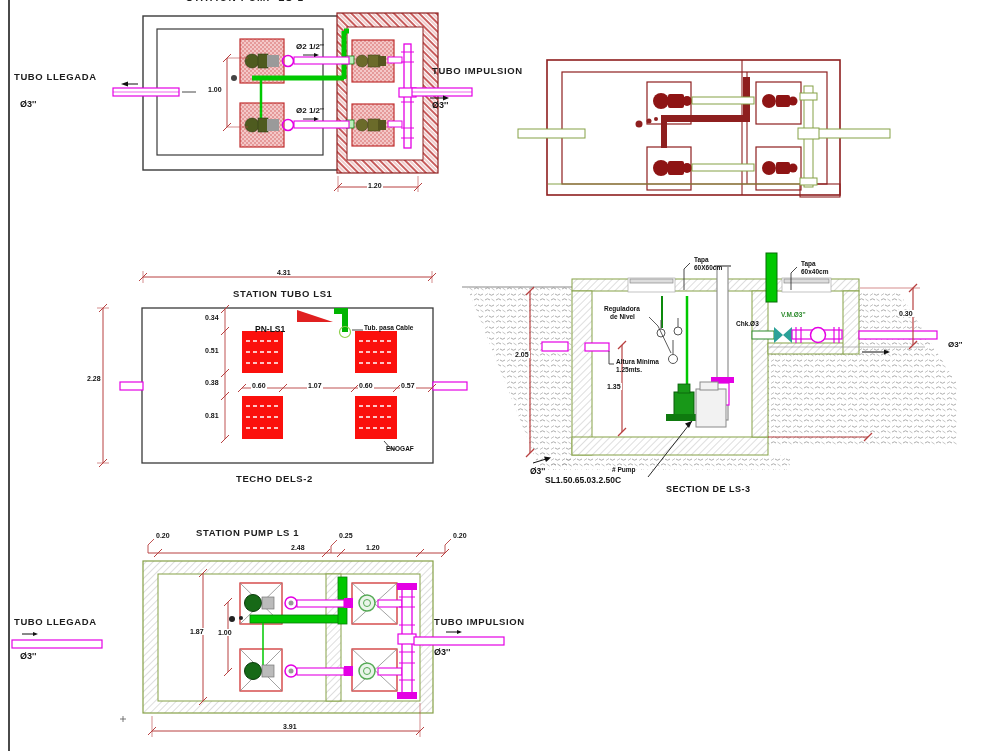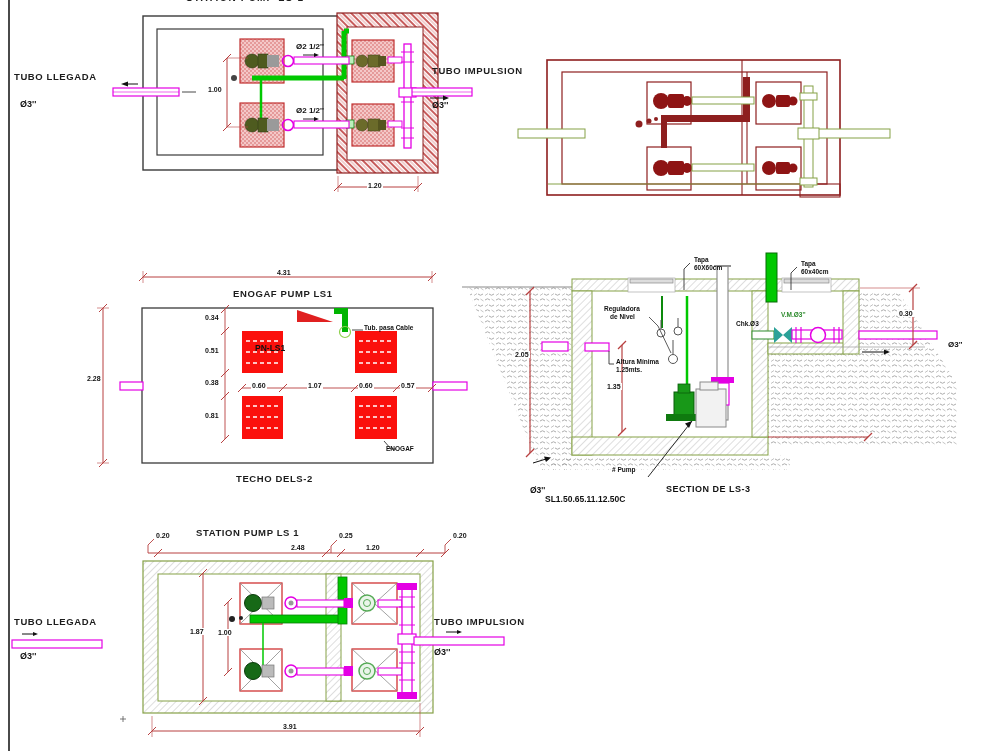--- a/index.html
+++ b/index.html
@@ -1,21 +1,21 @@
 <!DOCTYPE html>
 <html><head>
 <meta charset="utf-8">
 <style>
   html,body{margin:0;padding:0;background:#fff;}
   #page{position:relative;width:1000px;height:751px;background:#fff;overflow:hidden;
         font-family:"Liberation Sans", sans-serif;color:#111;}
   .lb{position:absolute;white-space:nowrap;color:#111;}
   .t95{font-size:9.5px;letter-spacing:.6px;font-weight:600;color:#1c1c1c;}
   .t9{font-size:9px;font-weight:600;}
-  .t85{font-size:8.5px;font-weight:600;margin-top:19px;}
+  .t85{font-size:8.5px;font-weight:600;}
   .t8{font-size:8px;font-weight:600;}
   .t65{font-size:6.5px;font-weight:600;}
   .dim{font-size:7px;font-weight:600;color:#111;background:#fff;padding:0 1px;}
   .grn{color:#2e8b2e;}
   svg{position:absolute;left:0;top:0;}
   #clip-title{position:absolute;left:186px;top:0;width:132px;height:5px;overflow:hidden;}
   #clip-title span{position:absolute;left:0;top:-8px;font-size:10px;font-weight:700;
                    letter-spacing:1.2px;white-space:nowrap;color:#1c1c1c;}
   .leftline{position:absolute;left:8px;top:0;width:2px;height:751px;background:#4a4a4a;}
 </style>
@@ -437,21 +437,21 @@
   <div class="lb t95" style="left:14px;top:71px;">TUBO LLEGADA</div>
   <div class="lb t9" style="left:20px;top:99px;">Ø3''</div>
   <div class="lb t95" style="left:432px;top:65px;">TUBO IMPULSION</div>
   <div class="lb t9" style="left:432px;top:100px;">Ø3''</div>
   <div class="lb t8" style="left:296px;top:42px;">Ø2 1/2''</div>
   <div class="lb t8" style="left:296px;top:106px;">Ø2 1/2''</div>
   <div class="lb dim" style="left:207px;top:86px;">1.00</div>
   <div class="lb dim" style="left:367px;top:182px;">1.20</div>
 
   <div class="lb dim" style="left:276px;top:269px;">4.31</div>
-  <div class="lb t95" style="left:233px;top:288px;">ENOGAF PUMP LS1</div>
+  <div class="lb t95" style="left:233px;top:288px;">STATION TUBO LS1</div>
   <div class="lb dim" style="left:86px;top:375px;">2.28</div>
   <div class="lb dim" style="left:204px;top:314px;">0.34</div>
   <div class="lb dim" style="left:204px;top:347px;">0.51</div>
   <div class="lb dim" style="left:204px;top:379px;">0.38</div>
   <div class="lb dim" style="left:204px;top:412px;">0.81</div>
   <div class="lb dim" style="left:251px;top:382px;">0.60</div>
   <div class="lb dim" style="left:307px;top:382px;">1.07</div>
   <div class="lb dim" style="left:358px;top:382px;">0.60</div>
   <div class="lb dim" style="left:400px;top:382px;">0.57</div>
   <div class="lb t85" style="left:255px;top:324px;">PN-LS1</div>
@@ -468,21 +468,21 @@
   <div class="lb t65" style="left:616px;top:358px;">Altura Mínima</div>
   <div class="lb t65" style="left:616px;top:366px;">1.25mts.</div>
   <div class="lb dim" style="left:514px;top:351px;">2.05</div>
   <div class="lb dim" style="left:606px;top:383px;">1.35</div>
   <div class="lb dim" style="left:898px;top:310px;">0.30</div>
   <div class="lb t65" style="left:736px;top:320px;">Chk.Ø3</div>
   <div class="lb t65 grn" style="left:781px;top:311px;">V.M.Ø3''</div>
   <div class="lb t8" style="left:948px;top:340px;">Ø3''</div>
   <div class="lb t85" style="left:530px;top:466px;">Ø3''</div>
   <div class="lb t65" style="left:612px;top:466px;"># Pump</div>
-  <div class="lb t85" style="left:545px;top:475px;">SL1.50.65.11.12.50C</div>
+  <div class="lb t85" style="left:545px;top:475px;">SL1.50.65.03.2.50C</div>
   <div class="lb t9" style="left:666px;top:484px;letter-spacing:.5px;">SECTION DE LS-3</div>
 
   <div class="lb t95" style="left:196px;top:527px;">STATION PUMP LS 1</div>
   <div class="lb dim" style="left:155px;top:532px;">0.20</div>
   <div class="lb dim" style="left:290px;top:544px;">2.48</div>
   <div class="lb dim" style="left:338px;top:532px;">0.25</div>
   <div class="lb dim" style="left:365px;top:544px;">1.20</div>
   <div class="lb dim" style="left:452px;top:532px;">0.20</div>
   <div class="lb dim" style="left:189px;top:628px;">1.87</div>
   <div class="lb dim" style="left:217px;top:629px;">1.00</div>

